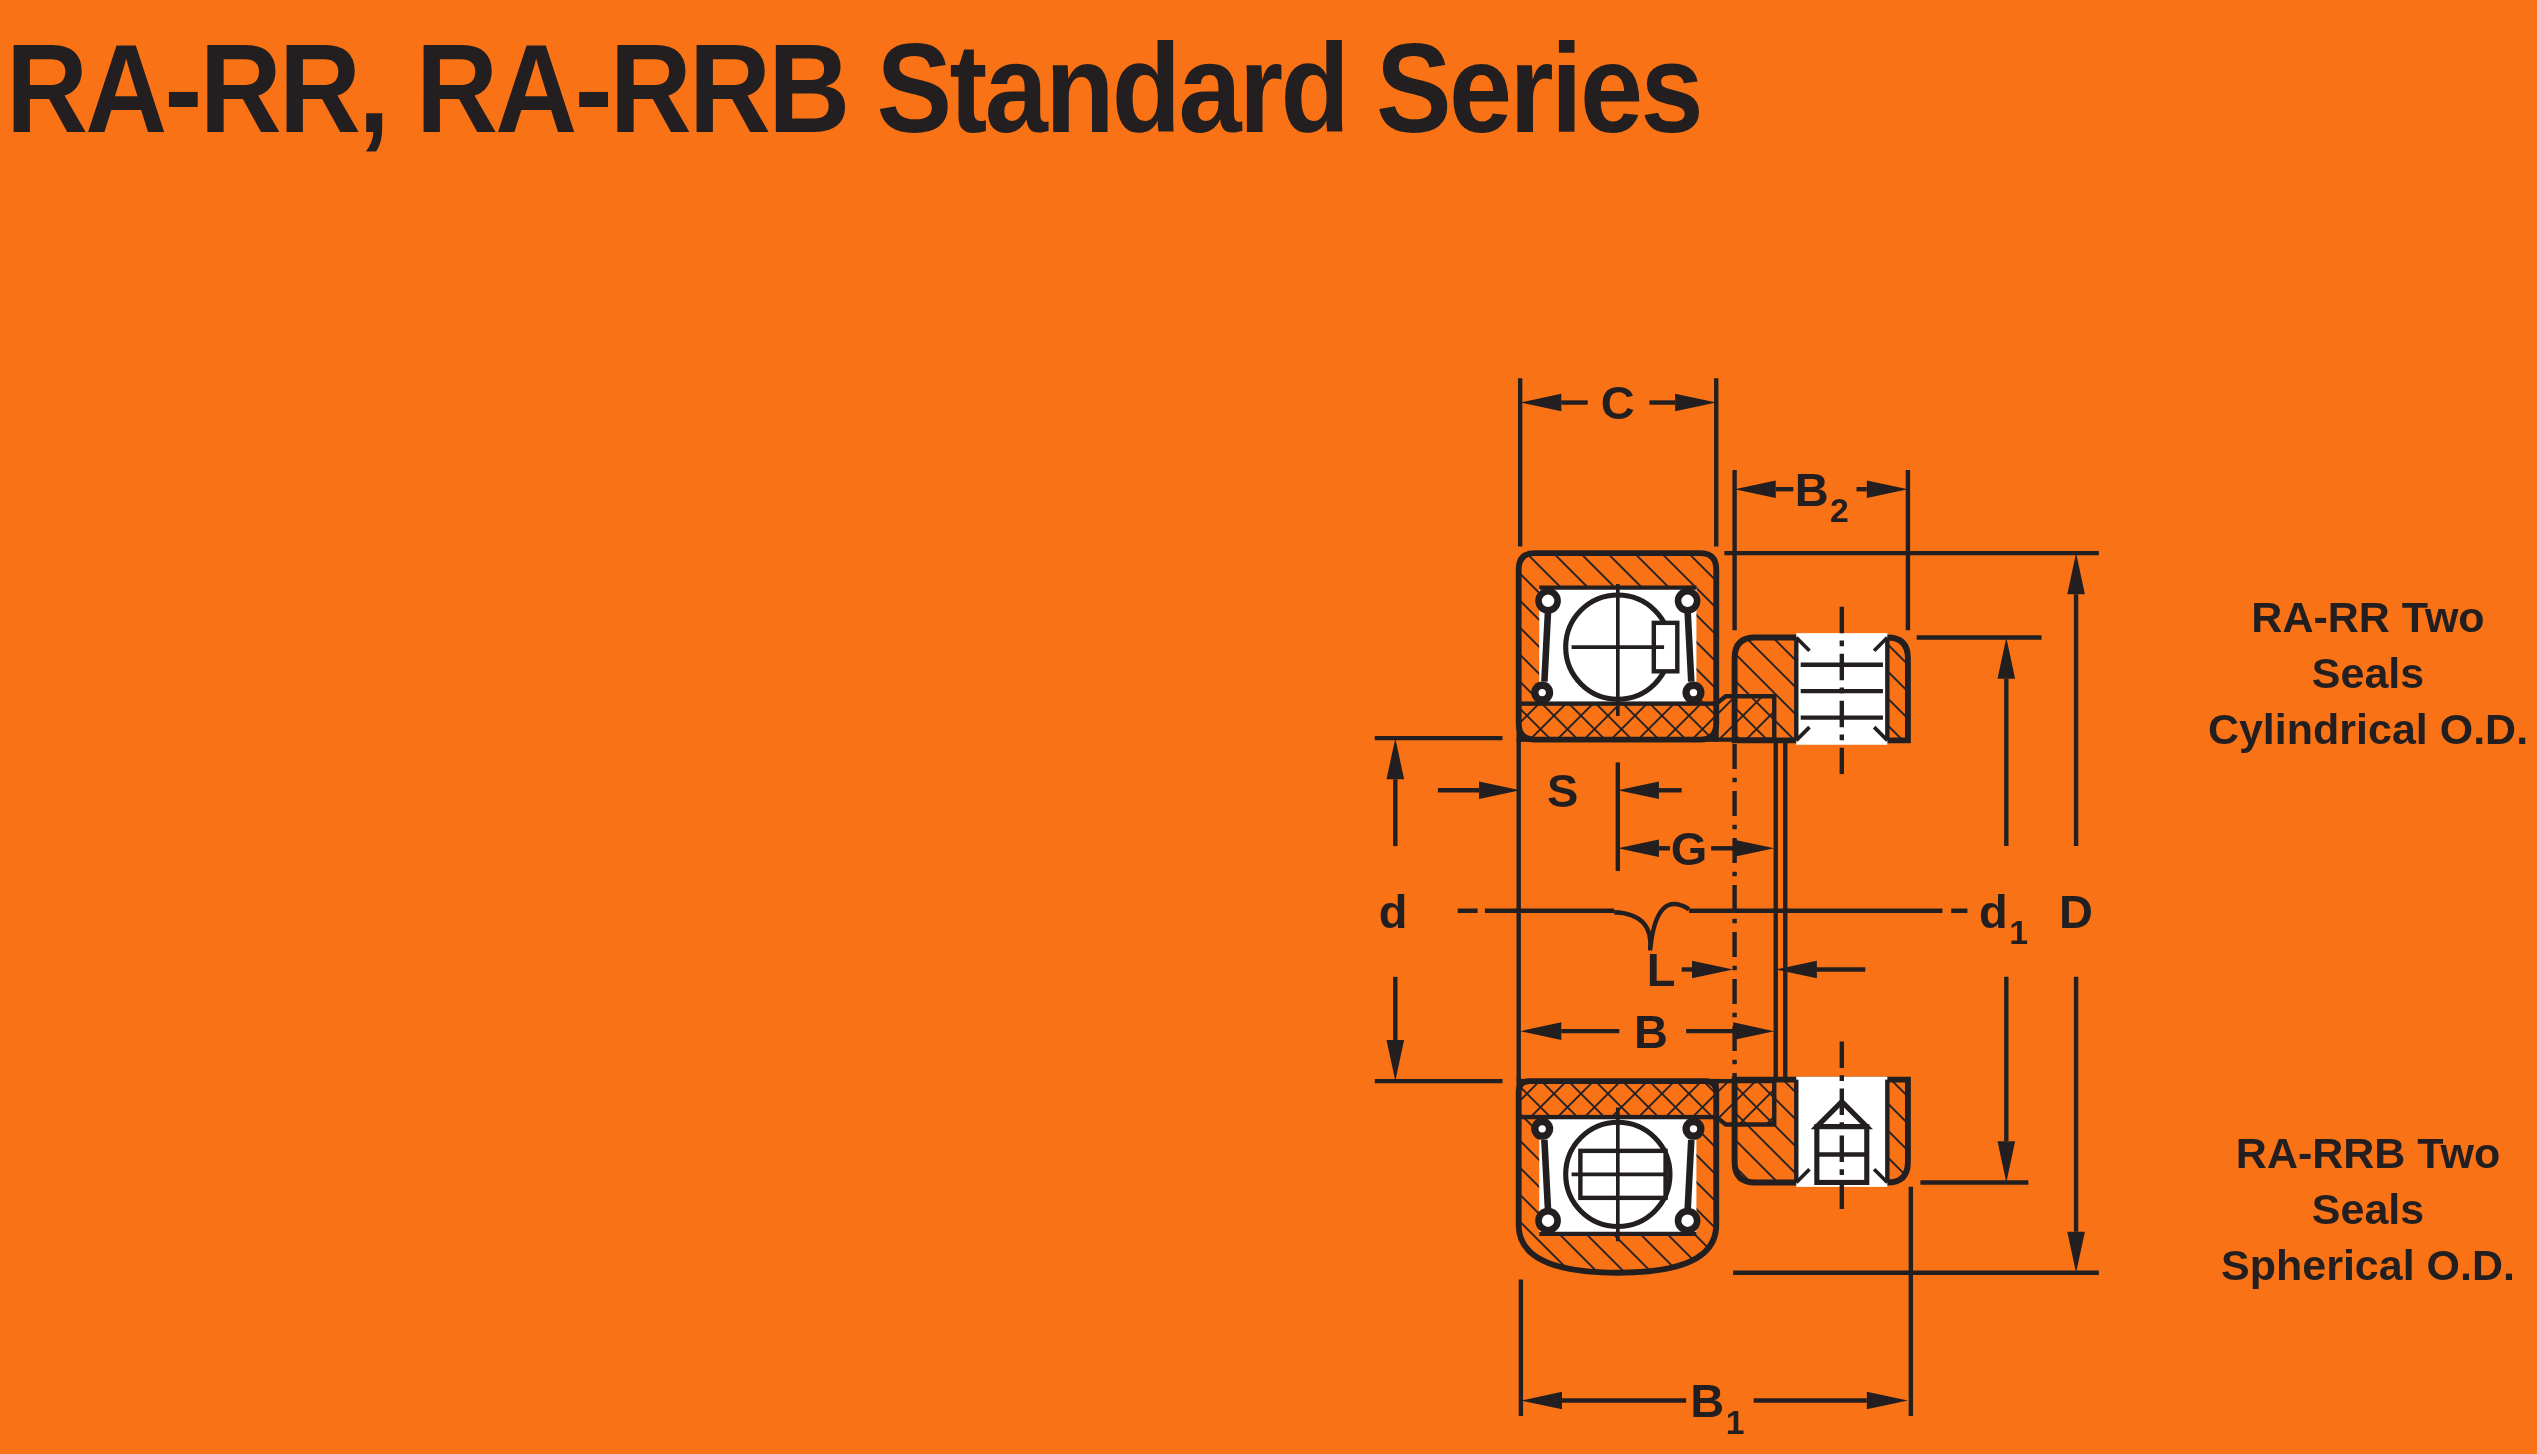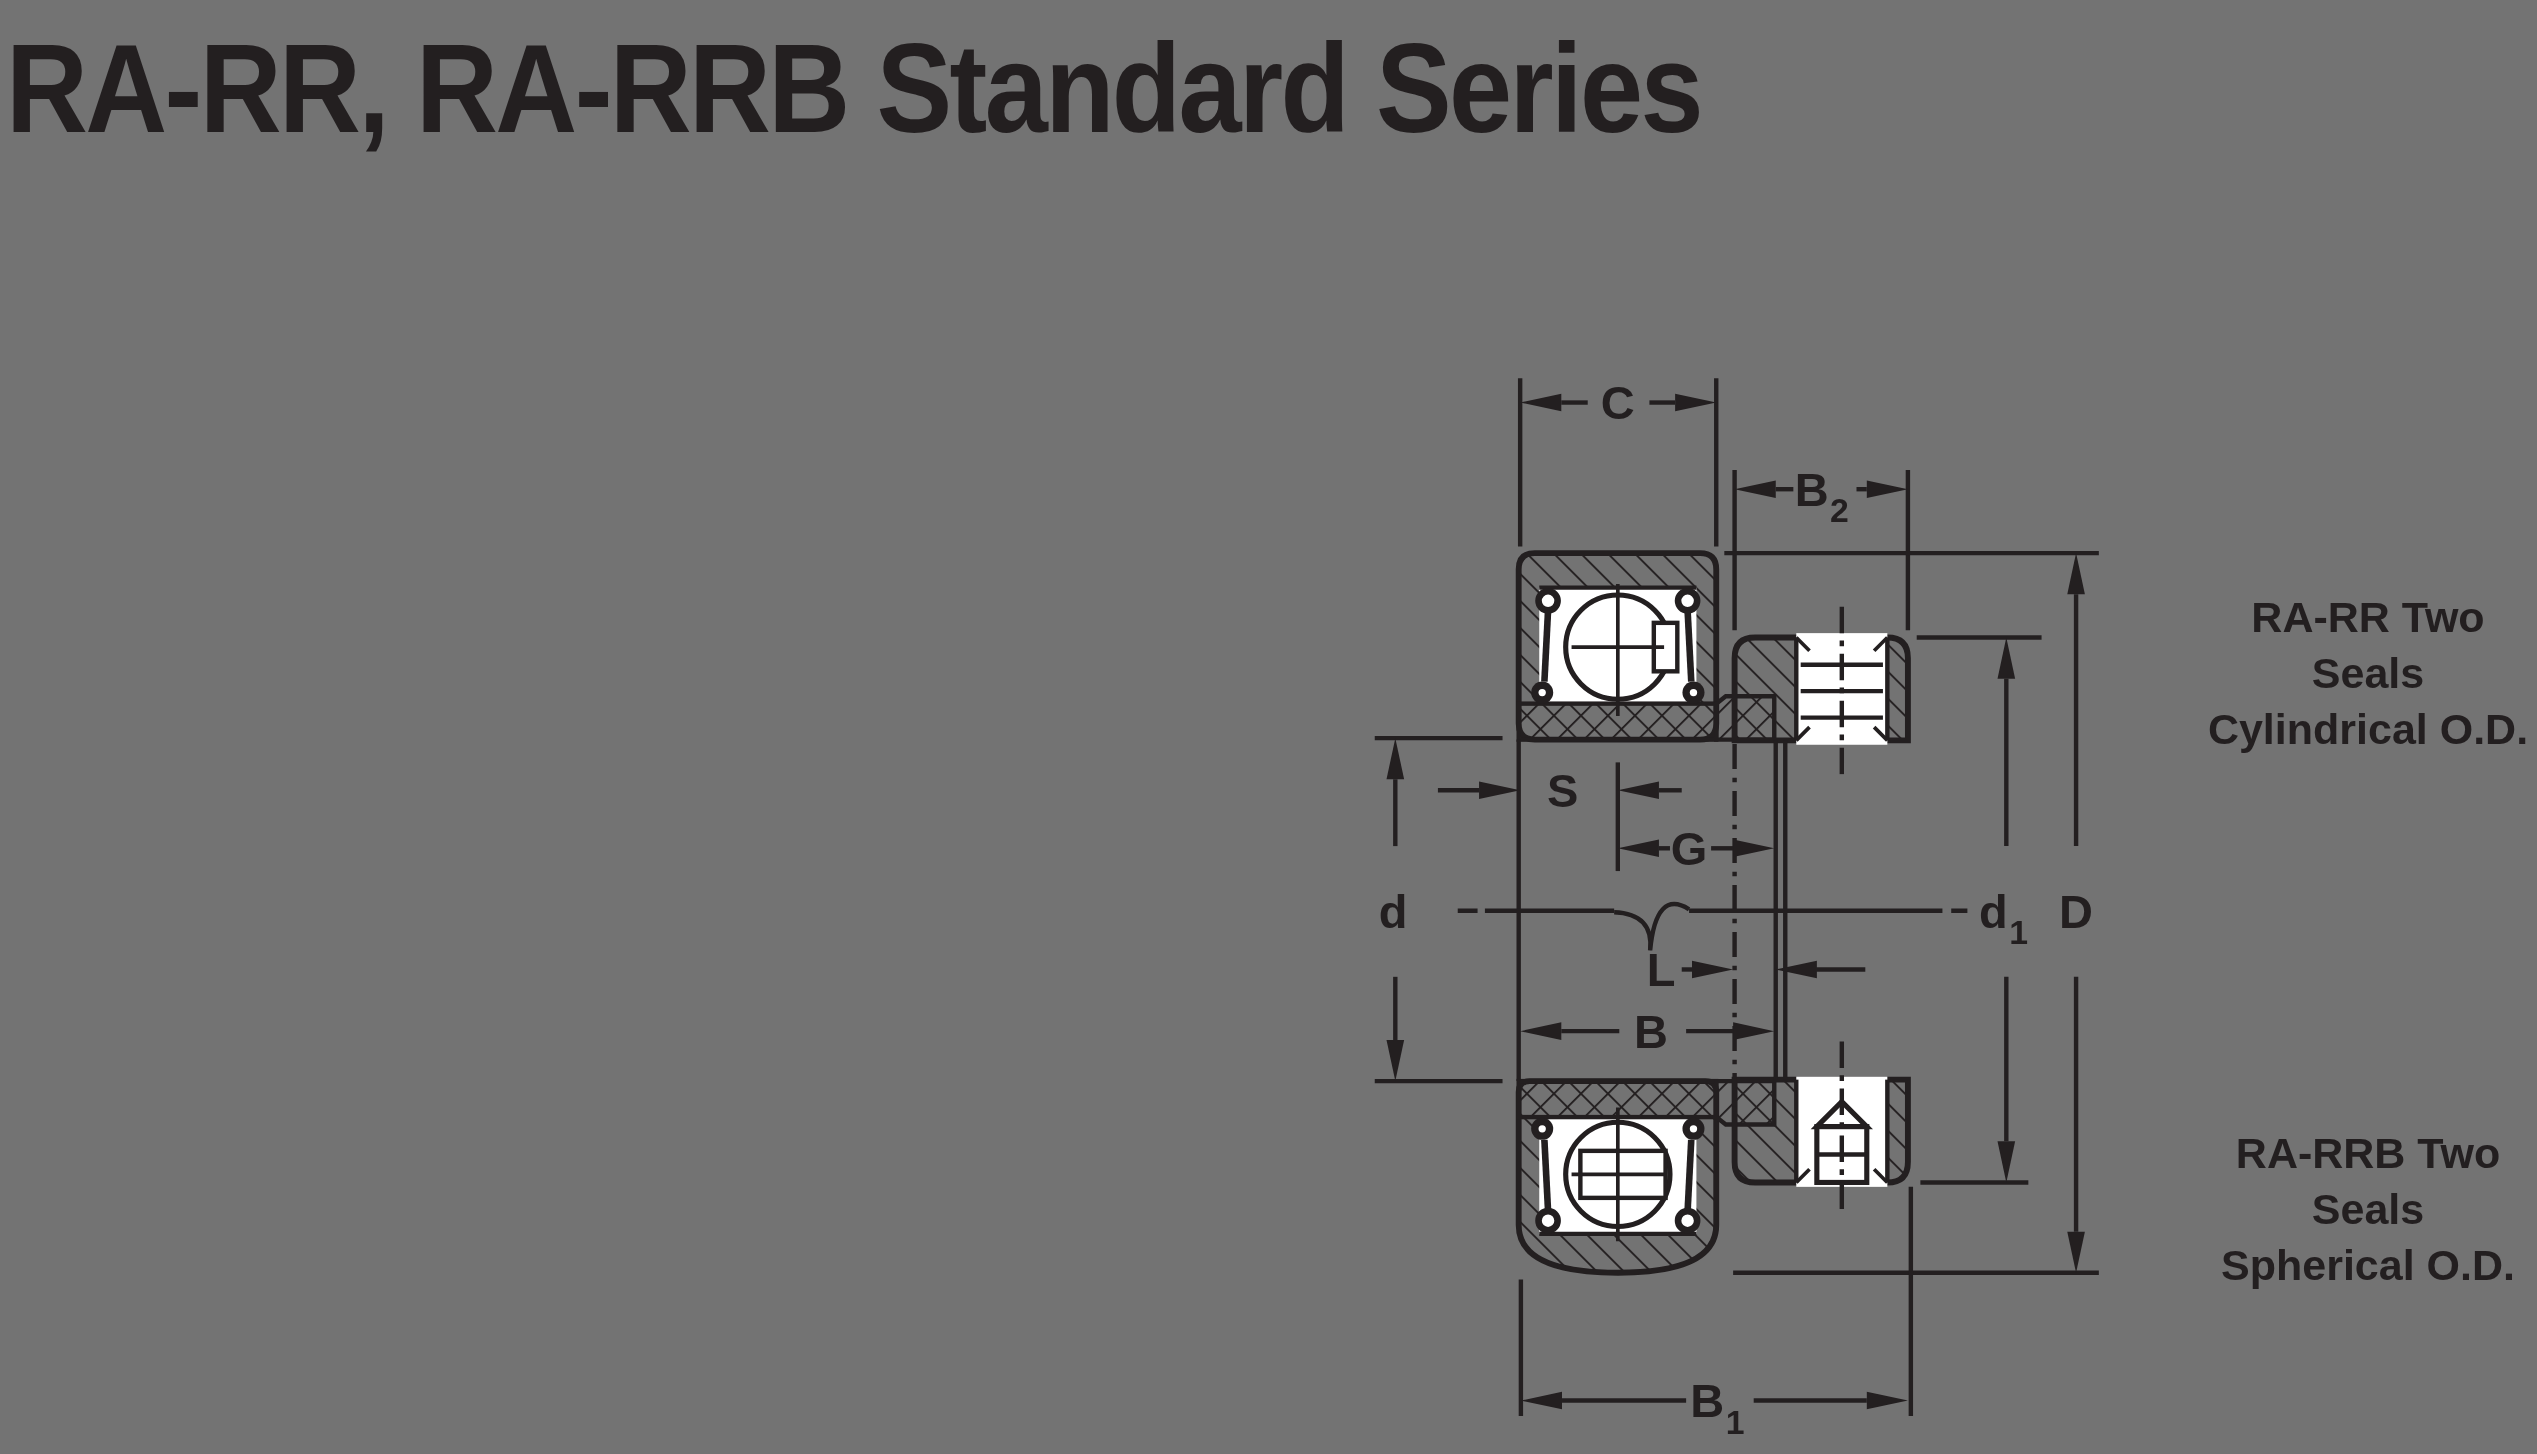--- a/index.html
+++ b/index.html
@@ -1,16 +1,16 @@
 <!DOCTYPE html>
 <html style="font-size:11.7px"><head>
 <meta charset="utf-8">
 <style>
   html,body{margin:0;padding:0;background:#ffffff;}
-  .page{position:relative;width:2538px;height:1455px;background:#737373;overflow:hidden;
+  .page{position:relative;width:2538px;height:1455px;background:#f97316;overflow:hidden;
         font-family:"Liberation Sans",sans-serif;color:#231f20;}
   .title{position:absolute;left:5.9px;top:16px;font-size:126px;font-weight:700;
          letter-spacing:-2.9px;white-space:nowrap;transform:scaleX(0.90);transform-origin:0 0;
          color:#231f20;}
   .callout{position:absolute;width:352px;text-align:center;font-size:43px;font-weight:700;
            line-height:56px;color:#231f20;}
   .callout.top{left:2192px;top:589px;}
   .callout.bottom{left:2192px;top:1125px;}
   svg{position:absolute;left:0;top:0;}
   text{font-family:"Liberation Sans",sans-serif;font-weight:700;fill:#231f20;}

